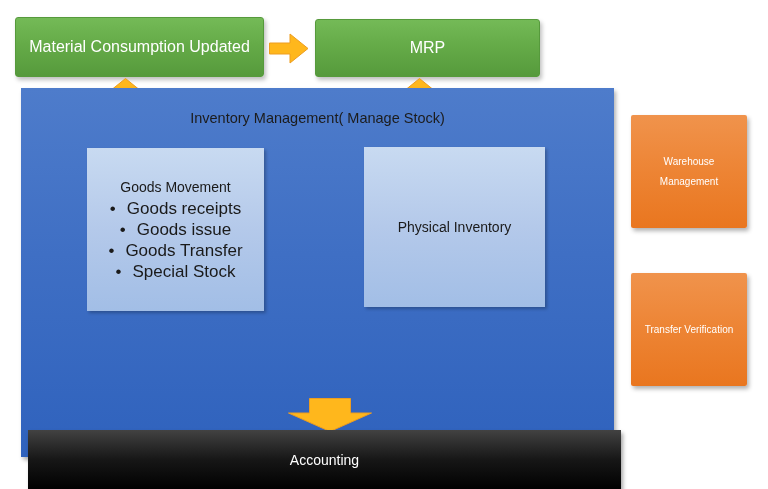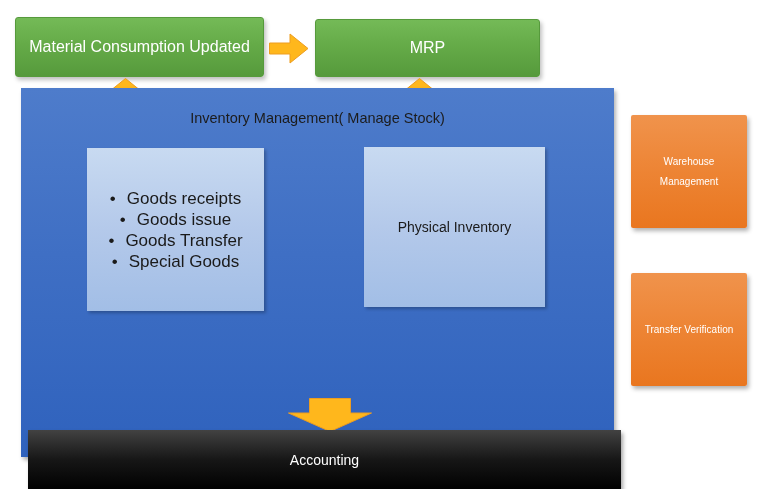--- a/index.html
+++ b/index.html
@@ -128,31 +128,32 @@
     <polygon points="13.5,0.5 26.5,11 19.5,11 19.5,20.5 7.5,20.5 7.5,11 0.5,11"></polygon>
   </svg>
   <svg class="arrow arrow-up-2" width="27" height="21" viewBox="0 0 27 21">
     <polygon points="13.5,0.5 26.5,11 19.5,11 19.5,20.5 7.5,20.5 7.5,11 0.5,11"></polygon>
   </svg>
 
   <div class="box blue">
     <div class="im-title">Inventory Management( Manage Stock)</div>
 
     <div class="inner goods">
+      <div class="gm-line gm-title">Goods Movement</div>
       <div class="gm-line">
         <span class="bullet">•</span><span>Goods receipts</span>
       </div>
       <div class="gm-line">
         <span class="bullet">•</span><span>Goods issue</span>
       </div>
       <div class="gm-line">
         <span class="bullet">•</span><span>Goods Transfer</span>
       </div>
       <div class="gm-line">
-        <span class="bullet">•</span><span>Special Goods</span>
+        <span class="bullet">•</span><span>Special Stock</span>
       </div>
     </div>
 
     <div class="inner physical">
       <span>Physical Inventory</span>
     </div>
   </div>
 
   <div class="box orange warehouse">
     <span>Warehouse Management</span>

